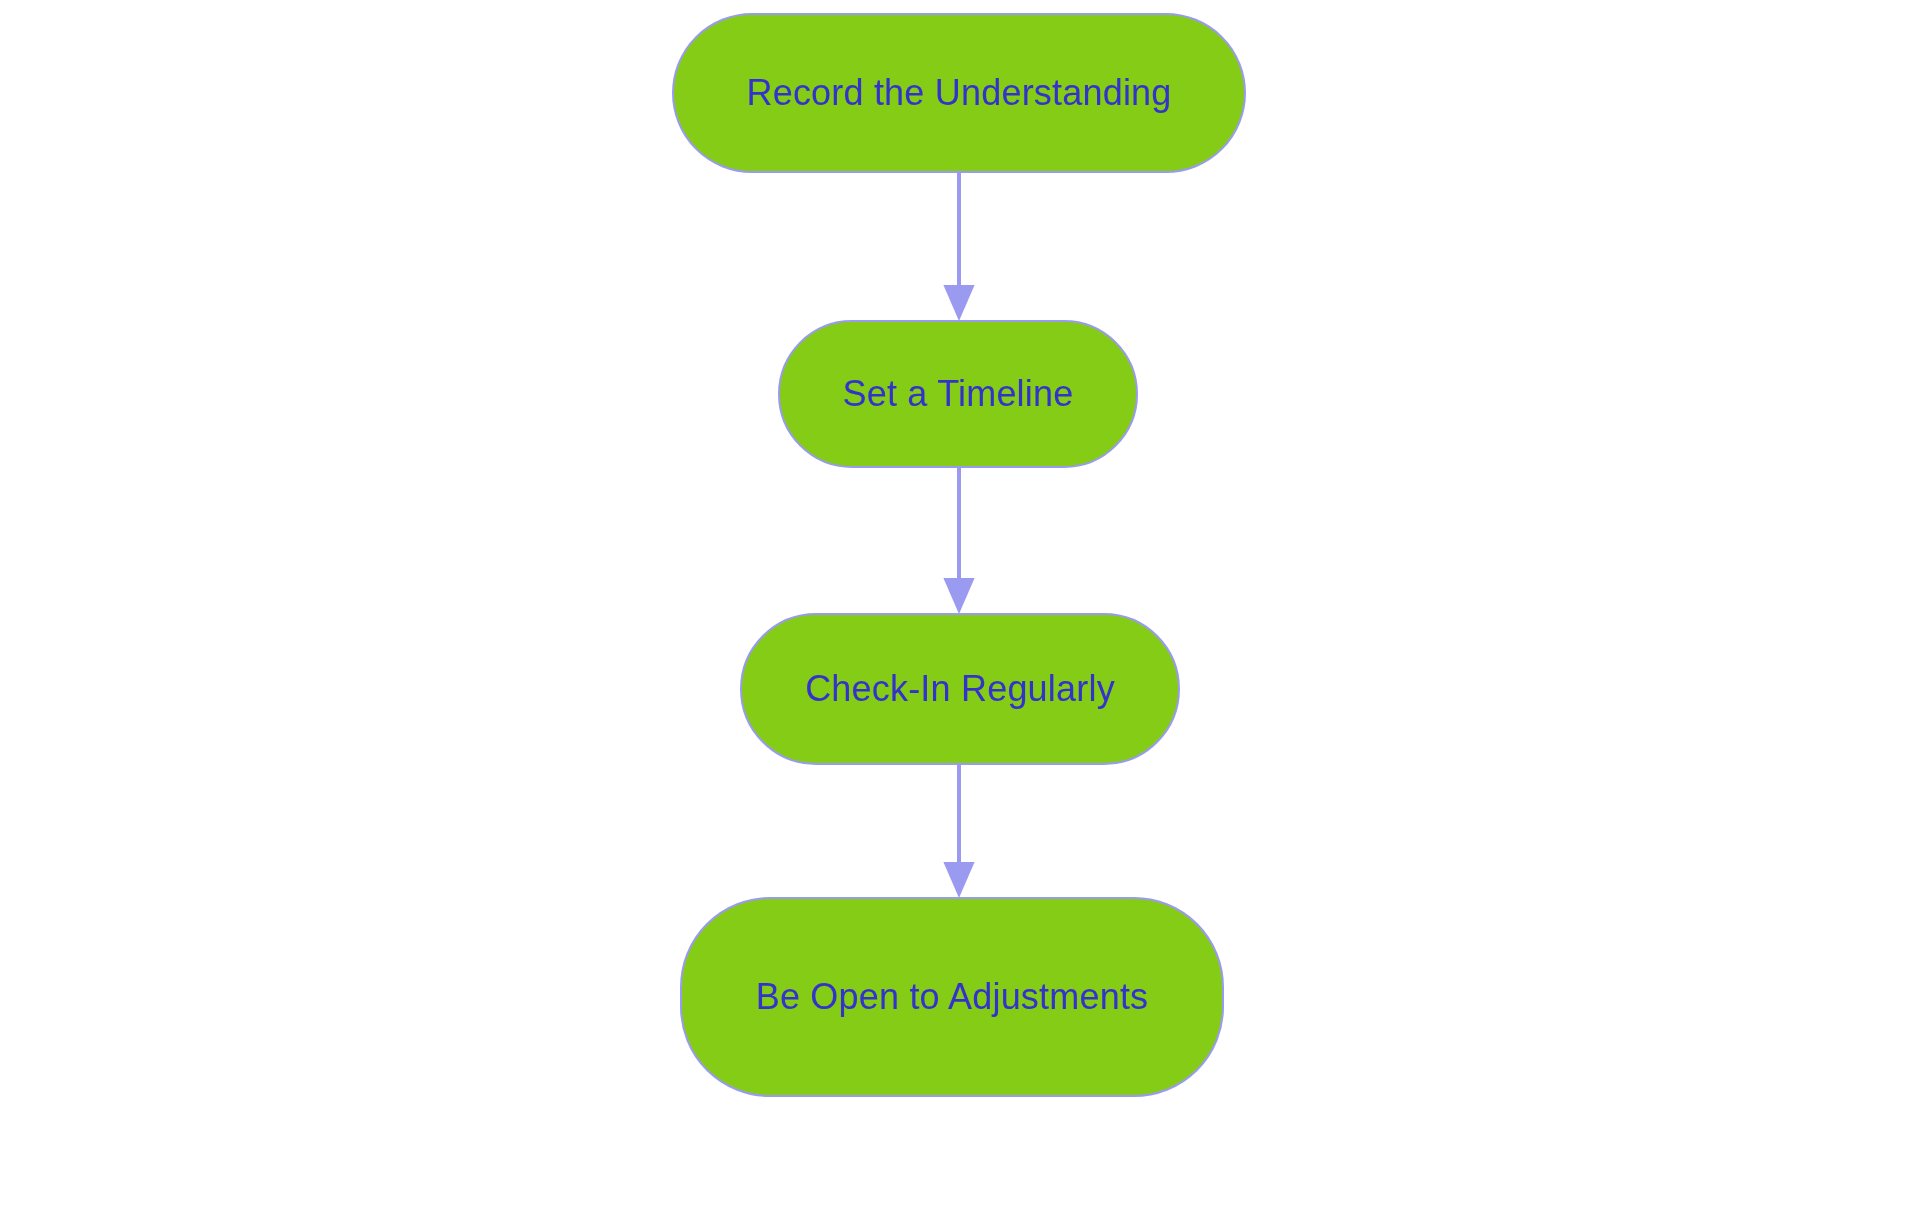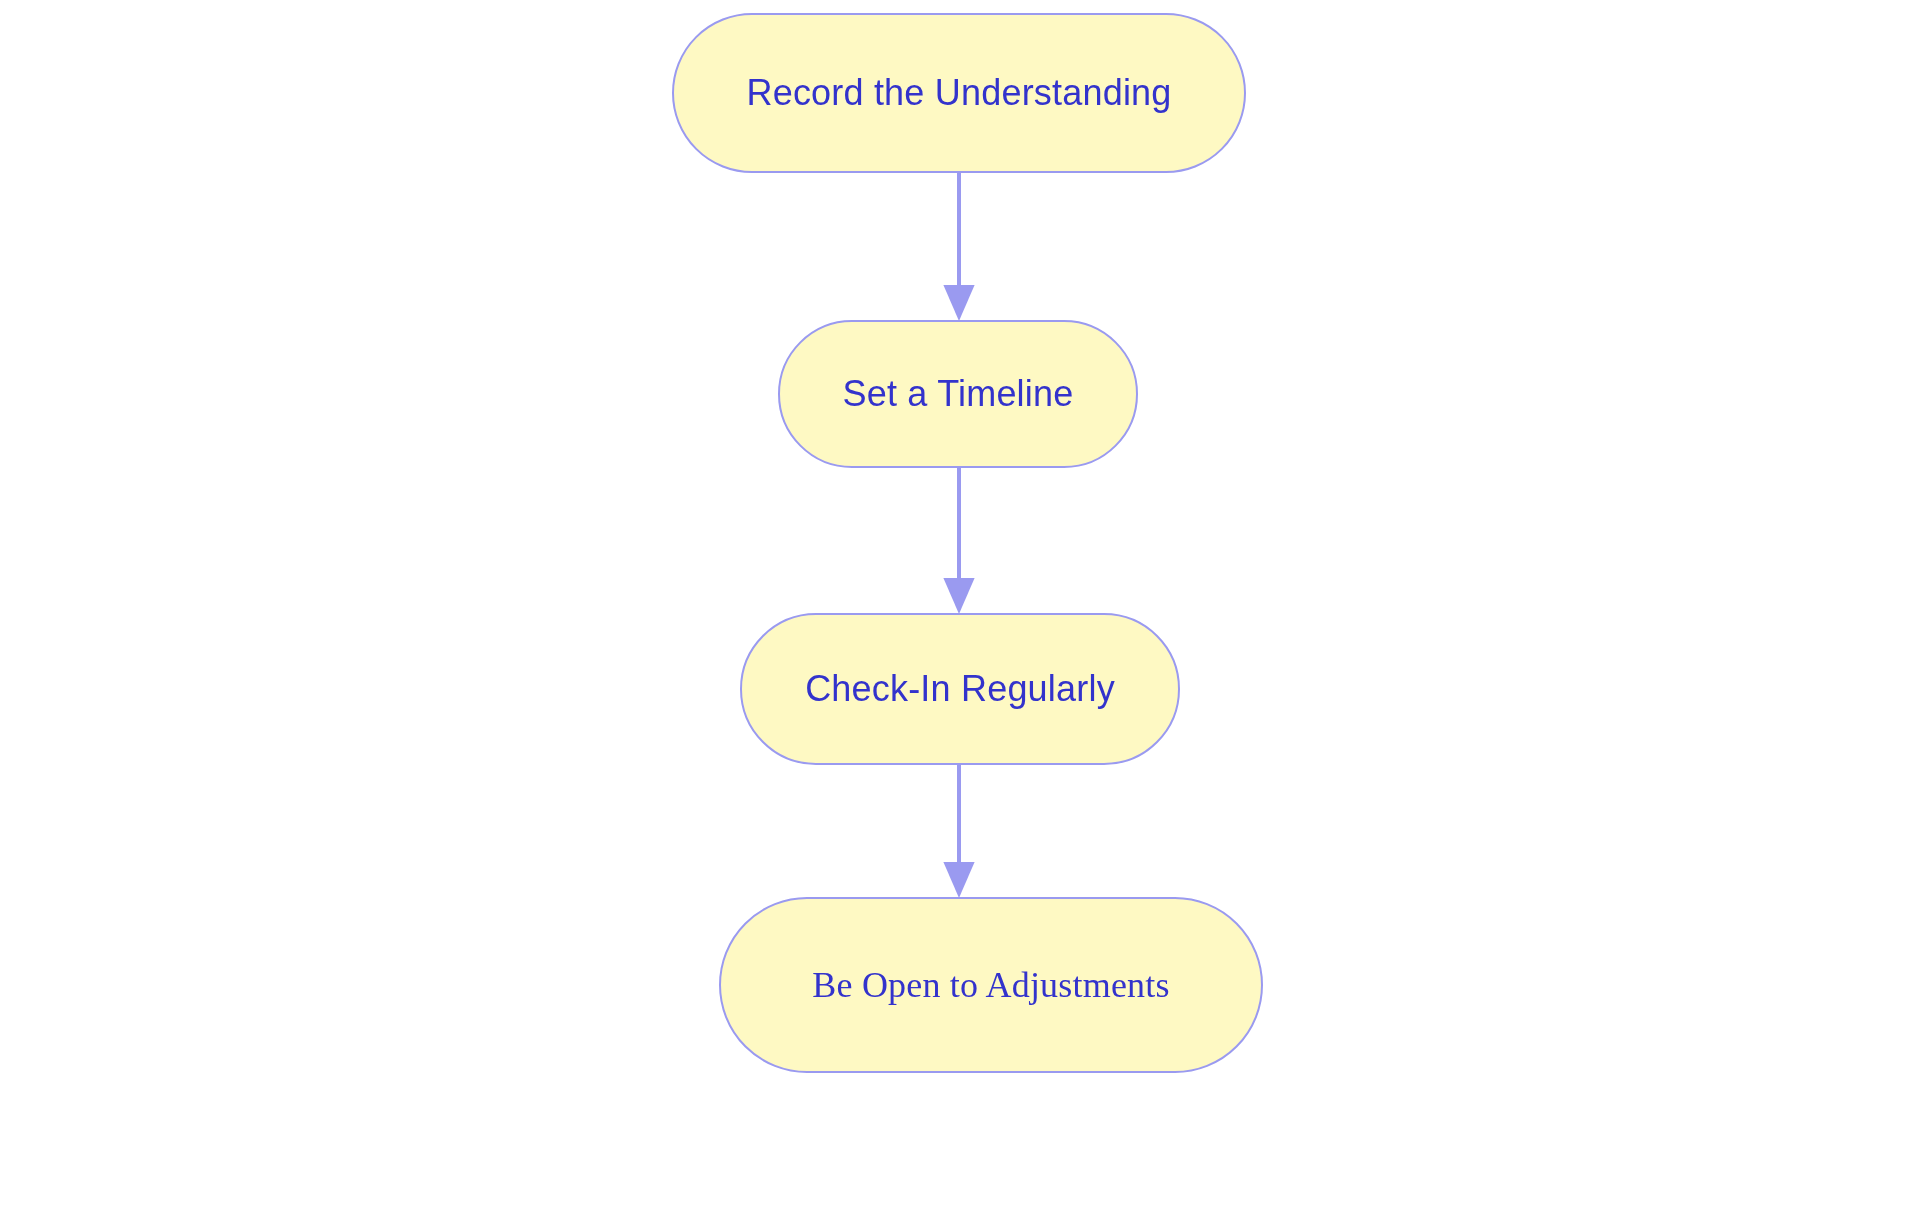--- a/index.html
+++ b/index.html
@@ -18,42 +18,42 @@
     height: 1215px;
     background: #ffffff;
   }
 
   
   .flow-node {
     position: absolute;
     display: flex;
     align-items: center;
     justify-content: center;
-    background: #fef9c3;
+    background: #84cc16;
     border: 2px solid #9a9af0;
     border-radius: 90px;
     color: #3333cc;
     font-family: "Liberation Sans", sans-serif;
     font-weight: 400;
     letter-spacing: 0.2px;
     white-space: nowrap;
     user-select: none;
     text-align: right;
   }
 
   .flow-node .node-label {
     font-size: 36px;
     line-height: 1;
     color: #3333cc;
   }
 
   #node-0 { left: 672px;  top: 13px;  width: 574px; height: 160px; }
   #node-1 { left: 778px;  top: 320px; width: 360px; height: 148px; }
   #node-2 { left: 740px;  top: 613px; width: 440px; height: 152px; }
-  #node-3 { left: 719px;  top: 897px; width: 544px; height: 176px; font-family: Liberation Serif, serif; }
+  #node-3 { left: 680px;  top: 897px; width: 544px; height: 200px; }
 
   
   .connector {
     position: absolute;
     left: 0;
     top: 0;
     width: 1920px;
     height: 1215px;
     pointer-events: none;
   }

